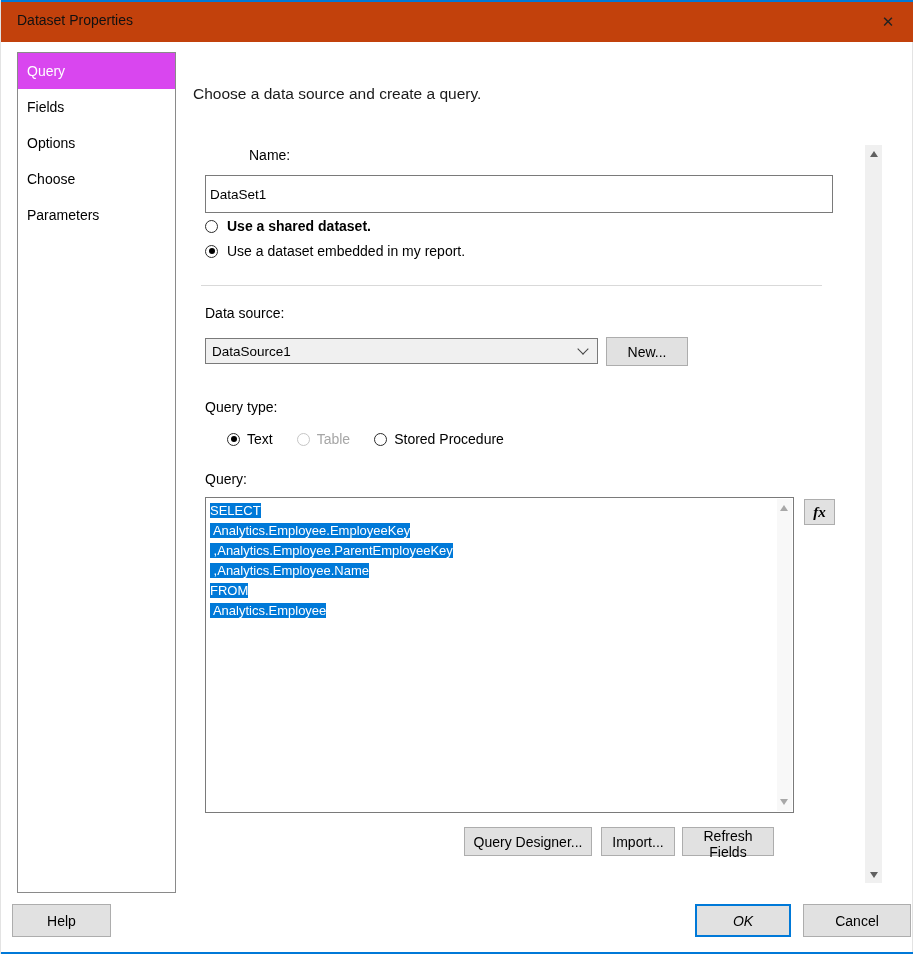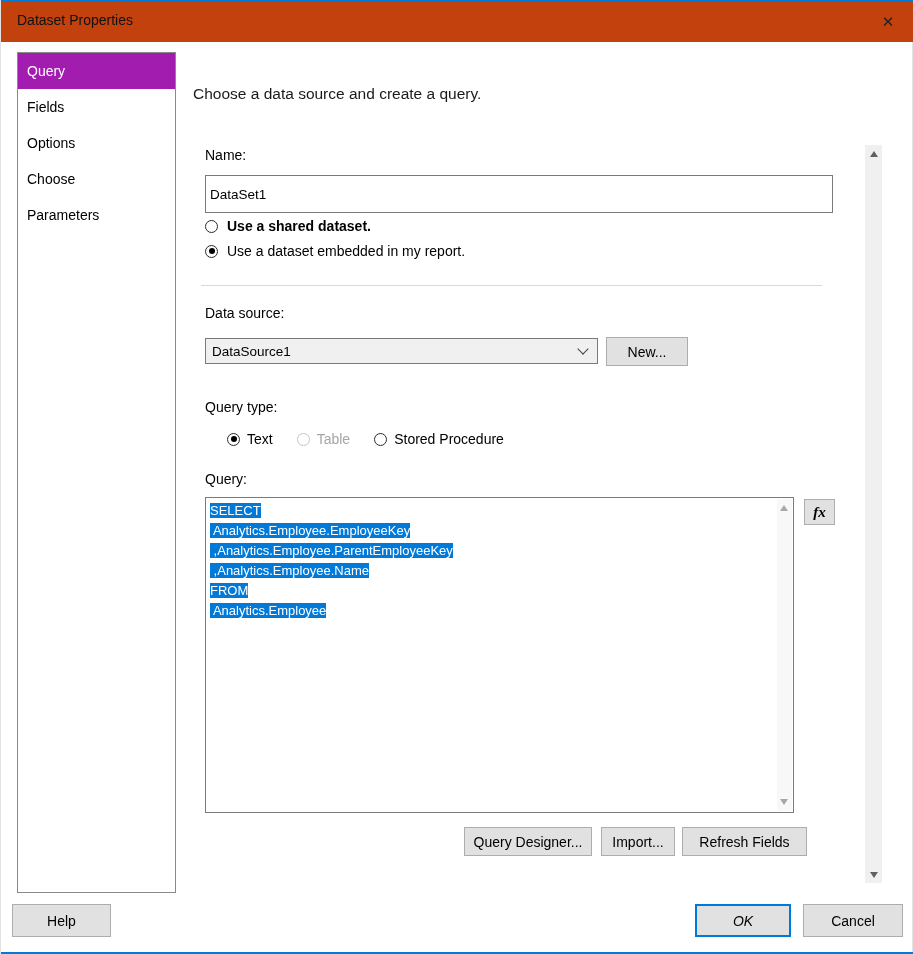--- a/index.html
+++ b/index.html
@@ -14,26 +14,26 @@
   .accent-top { top:0; } .accent-bottom { bottom:0; }
 
   
   .titlebar { position:absolute; left:0; top:2px; width:913px; height:40px; background:#c2410c; }
   .title { position:absolute; left:16px; top:10px; font-size:14px; color:#111; }
   .close { position:absolute; right:13px; top:7px; width:26px; height:26px; text-align:center; line-height:26px; font-size:15px; color:#222; cursor:default; }
 
   
   .sidebar { position:absolute; left:16px; top:52px; width:159px; height:841px; border:1px solid #8a8a8a; background:#fff; }
   .side-item { height:36px; line-height:36px; padding-left:9px; color:#000; }
-  .side-item.selected { background:#a21caf; color:#fff; }
+  .side-item.selected { background:#d946ef; color:#fff; }
 
   
   .heading { position:absolute; left:192px; top:85px; font-size:15.5px; color:#1a1a1a; }
   .label { position:absolute; left:204px; font-size:14px; color:#000; }
-  .name-label { top:147px; }
+  .name-label { top:147px;margin-left:44px; }
   .name-input {
     position:absolute; left:204px; top:175px; width:628px; height:24px;
     border:1px solid #7a7a7a; padding:18px 4px; font:inherit; font-size:13.5px; color:#000; outline:none;
   }
 
   .radio-row { position:absolute; left:204px; display:flex; align-items:center; gap:9px; }
   .radio-shared { top:218px;font-weight:bold; } .radio-embedded { top:243px; }
   .radio { width:13px; height:13px; border:1px solid #2b2b2b; border-radius:50%; background:#fff; position:relative; flex:none; }
   .radio.checked::after { content:""; position:absolute; left:2.5px; top:2.5px; width:6px; height:6px; background:#000; border-radius:50%; }
   .radio.disabled { border-color:#c6c6c6; }
@@ -71,33 +71,33 @@
   .q-scroll { position:absolute; right:1px; top:1px; bottom:1px; width:15px; background:#f8f8f8; }
   .q-scroll .tri-up, .q-scroll .tri-down { position:absolute; left:3px; }
   .tri-up { width:0; height:0; border-left:4.5px solid transparent; border-right:4.5px solid transparent; border-bottom:6px solid #a8a8a8; }
   .tri-down { width:0; height:0; border-left:4.5px solid transparent; border-right:4.5px solid transparent; border-top:6px solid #a8a8a8; }
   .q-scroll .tri-up { top:6px; } .q-scroll .tri-down { bottom:6px; }
 
   .fx-btn { left:803px; top:499px; width:31px; height:26px; font-family:"Liberation Serif", serif; font-style:italic; font-weight:bold; font-size:15px; }
 
   .qd-btn { left:463px; top:827px; width:128px; height:29px; }
   .import-btn { left:600px; top:827px; width:74px; height:29px; }
-  .refresh-btn { left:681px; top:827px; width:125px; height:29px; }
+  .refresh-btn { left:681px; top:827px; width:92px; height:29px; }
 
   
   .vscroll { position:absolute; left:864px; top:145px; width:17px; height:738px; background:#f0f0f0; }
   .vscroll .arrow { position:absolute; left:0; width:17px; height:17px; display:flex; align-items:center; justify-content:center; }
   .vscroll .arrow.up { top:0; } .vscroll .arrow.down { bottom:0; }
   .vscroll .t-up { width:0; height:0; border-left:4.5px solid transparent; border-right:4.5px solid transparent; border-bottom:6px solid #606060; }
   .vscroll .t-down { width:0; height:0; border-left:4.5px solid transparent; border-right:4.5px solid transparent; border-top:6px solid #606060; }
 
   
   .help-btn { left:11px; top:904px; width:99px; height:33px; }
   .ok-btn { left:694px; top:904px; width:96px; height:33px; border:1px solid #0079d8; box-shadow:0 0 0 1px #0079d8 inset;font-style:italic; }
-  .cancel-btn { left:802px; top:904px; width:100px; height:33px; }
+  .cancel-btn { left:802px; top:904px; width:108px; height:33px; }
 </style>
 </head>
 <body>
 
 <div class="dialog">
   <div class="accent-top"></div>
 
   <div class="titlebar">
     <span class="title">Dataset Properties</span>
     <span class="close">✕</span>

